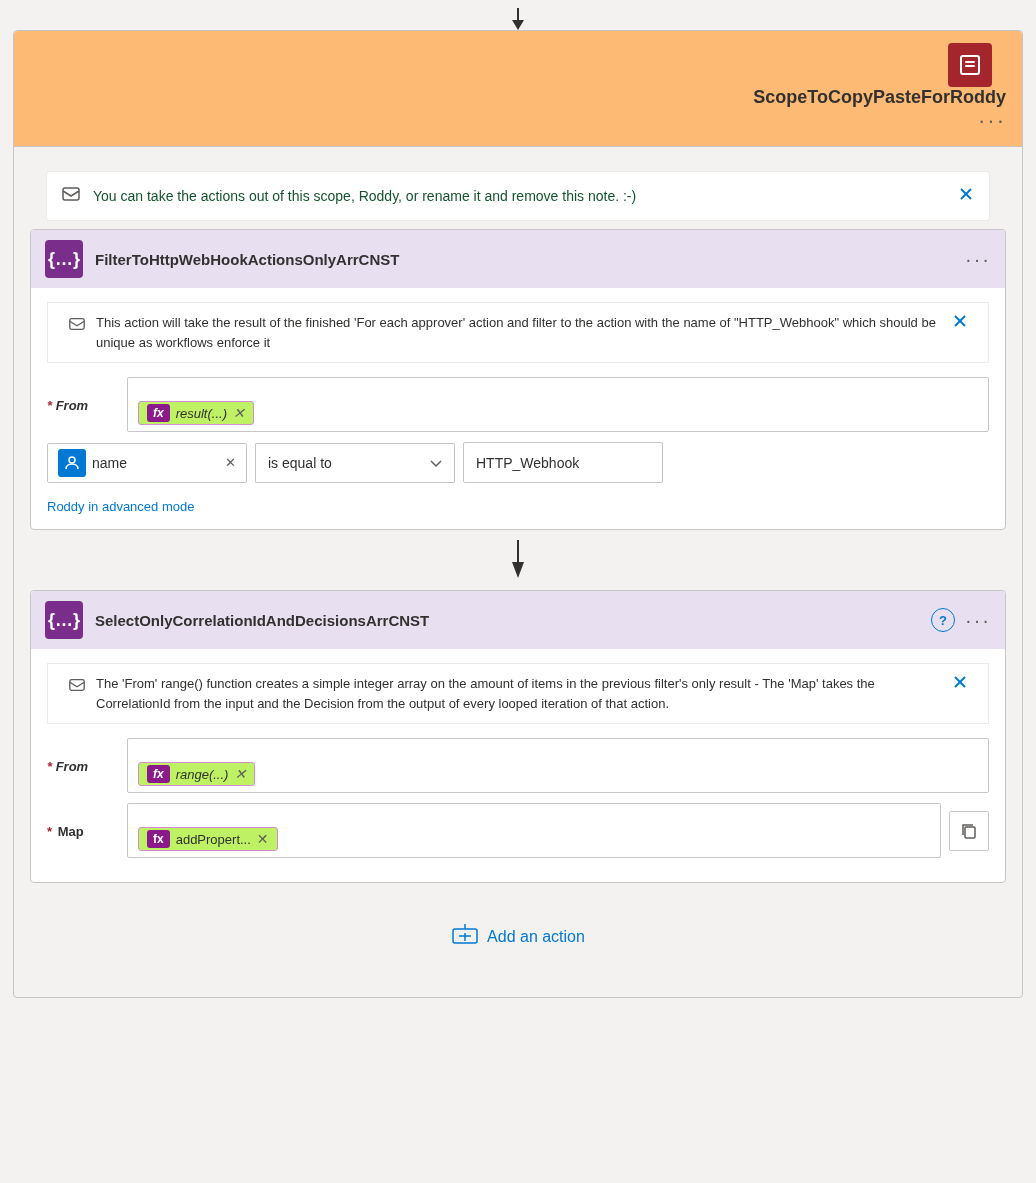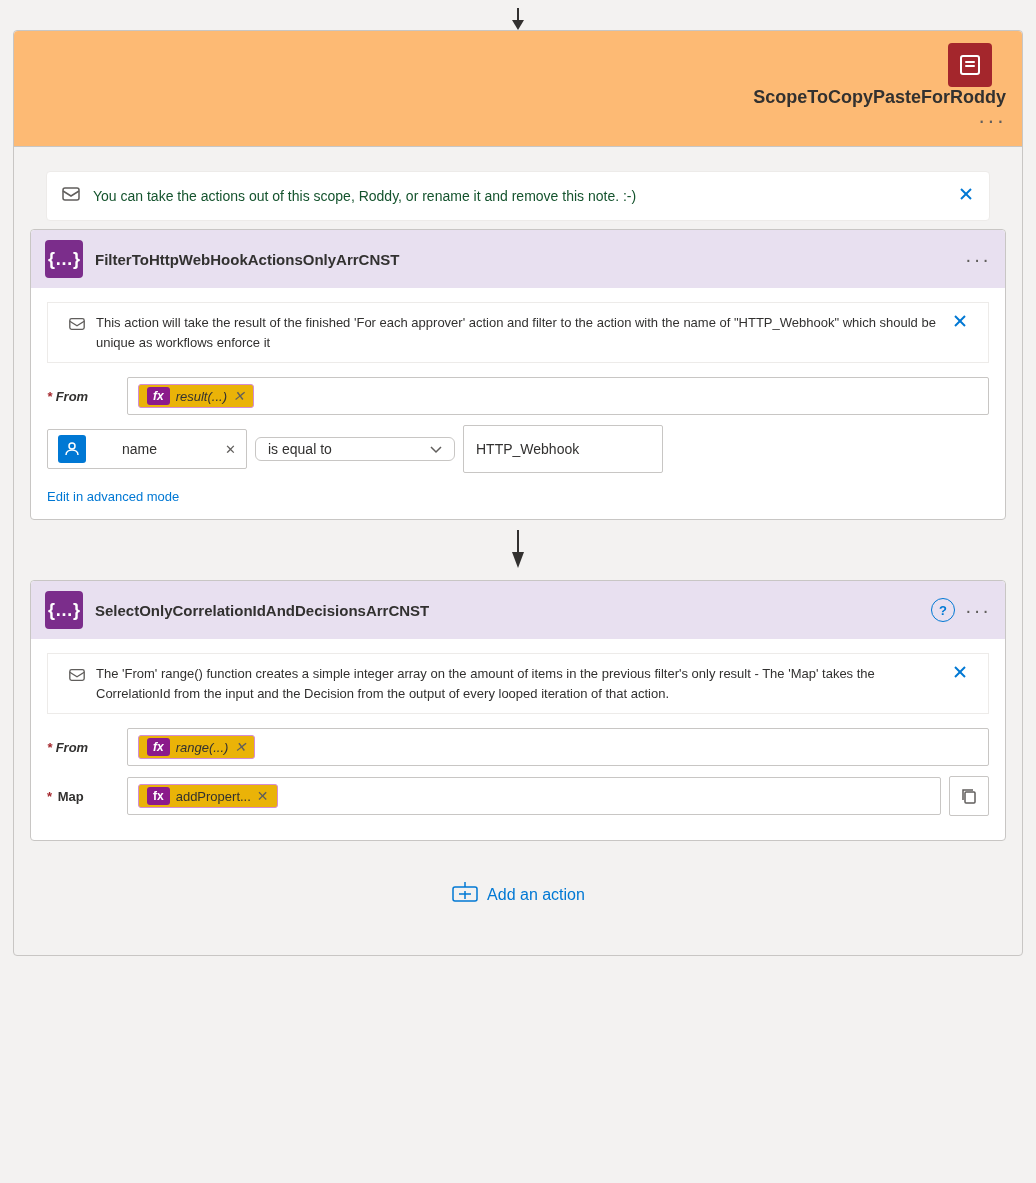--- a/index.html
+++ b/index.html
@@ -223,26 +223,27 @@
       font-size: 13px;
       text-align: center;
     }
     .token-close {
       margin-left: 6px;
       color: #605e5c;
       cursor: pointer;
       font-size: 14px;
     }
     .token-pink {
-      background: #eab308;
+      background: #bef264;
       border: 1px solid #d48cd4;
       border-radius: 3px;
       display: inline-flex;
       align-items: center;
       padding: 2px 8px;
+      margin-top: 17px;
     }
 
     
     .filter-row {
       display: flex;
       align-items: center;
       gap: 8px;
       margin-bottom: 10px;
     }
     .filter-token-box {
@@ -250,46 +251,46 @@
       border-radius: 2px;
       background: #fff;
       padding: 5px 10px;
       display: flex;
       align-items: center;
       min-width: 200px;
       min-height: 40px;
     }
     .filter-dropdown {
       border: 1.5px solid #c8c6c4;
-      border-radius: 6px;
+      border-radius: 1px;
       background: #fff;
       padding: 6px 12px;
       display: flex;
       align-items: center;
       min-width: 200px;
-      height: 24px;
+      height: 40px;
       cursor: pointer;
     }
     .filter-dropdown-text {
       flex: 1;
       font-size: 14px;
       color: #323130;
     }
     .filter-dropdown-arrow {
       color: #605e5c;
       font-size: 14px;
       margin-left: 8px;
     }
     .filter-value-box {
       border: 1.5px solid #c8c6c4;
       border-radius: 2px;
       background: #fff;
       padding: 6px 12px;
       min-width: 200px;
-      height: 48px;
+      height: 41px;
       display: flex;
       align-items: center;
     }
     .filter-value-text {
       font-size: 14px;
       color: #323130;
     }
 
     
     .edit-advanced {
@@ -497,40 +498,40 @@
         
         <div class="filter-row">
 
           <div class="filter-token-box">
             <div class="person-icon-wrap">
               <svg width="16" height="16" viewBox="0 0 16 16" fill="none">
                 <circle cx="8" cy="5" r="3" stroke="white" stroke-width="1.5" fill="none"></circle>
                 <path d="M2 14c0-3 2.5-5 6-5s6 2 6 5" stroke="white" stroke-width="1.5" fill="none"></path>
               </svg>
             </div>
-            <span style="font-size:14px;color:#323130;flex:1;margin-left:30px;">name</span>
+            <span style="font-size:14px;color:#323130;flex:1;">name</span>
             <span style="color:#605e5c;cursor:pointer;font-size:13px;margin-left:6px;">✕</span>
           </div>
 
           <div class="filter-dropdown">
             <span class="filter-dropdown-text">is equal to</span>
             <span class="filter-dropdown-arrow">
               <svg width="12" height="8" viewBox="0 0 12 8" fill="none">
                 <path d="M1 1l5 5 5-5" stroke="#605e5c" stroke-width="1.5"></path>
               </svg>
             </span>
           </div>
 
           <div class="filter-value-box">
             <span class="filter-value-text">HTTP_Webhook</span>
           </div>
         </div>
 
         
-        <span class="edit-advanced">Edit in advanced mode</span>
+        <span class="edit-advanced">Roddy in advanced mode</span>
       </div>
     </div>
 
     <div class="connector-arrow">
       <svg width="20" height="40" viewBox="0 0 20 40" fill="none">
         <line x1="10" y1="0" x2="10" y2="30" stroke="#323130" stroke-width="2"></line>
         <polygon points="4,22 10,38 16,22" fill="#323130"></polygon>
       </svg>
     </div>
 

